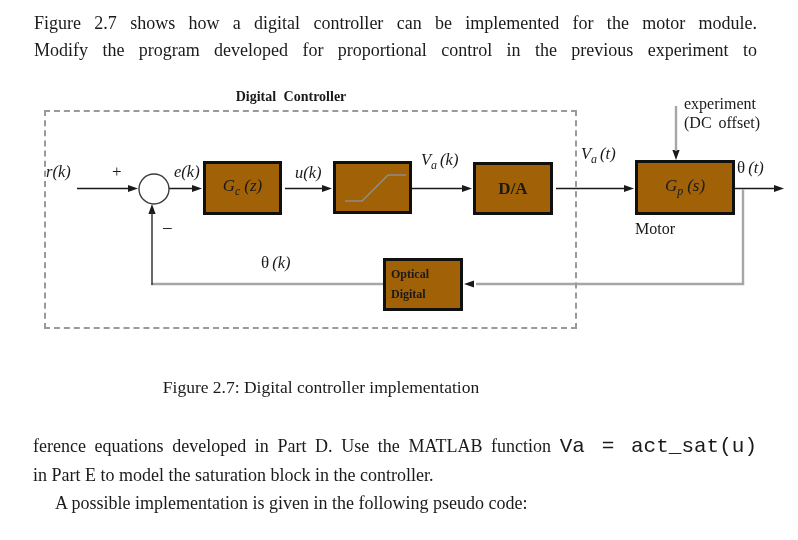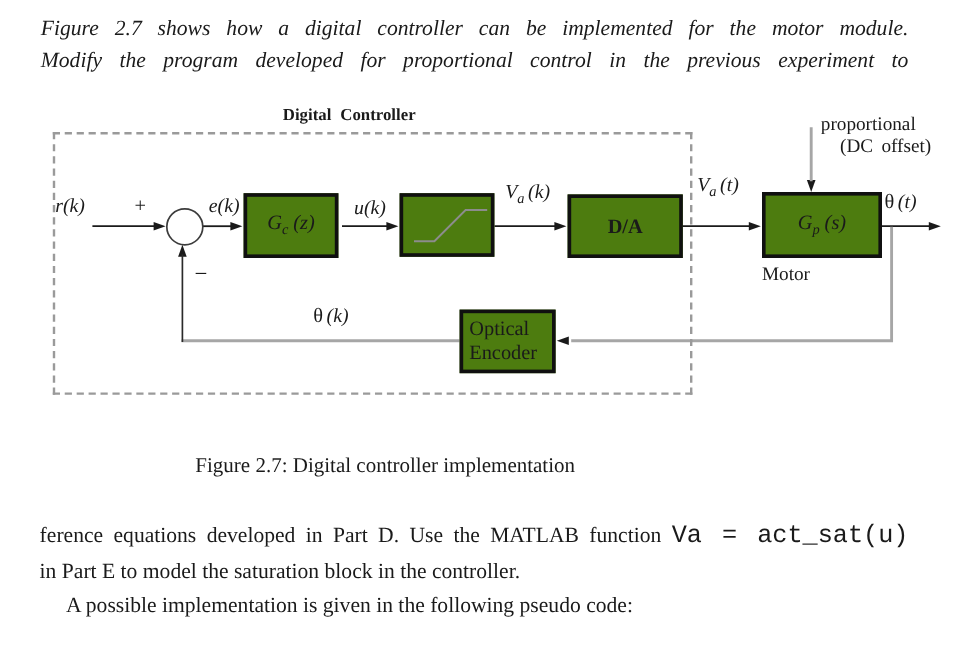--- a/index.html
+++ b/index.html
@@ -1,58 +1,58 @@
 <!DOCTYPE html>
 <html><head>
 <meta charset="utf-8">
 <style>
   html,body{margin:0;padding:0;background:#fff;}
   #page{position:relative;width:798px;height:540px;background:#ffffff;overflow:hidden;
         font-family:"Liberation Serif", serif;color:#1a1a1a;}
   .txt{position:absolute;}
   .justline{text-align:justify;text-align-last:justify;text-justify:inter-word;}
-  #intro{top:10px;left:34px;width:723px;font-size:18px;line-height:27px;font-style:italic;}
+  #intro{top:10px;left:34px;width:723px;font-size:18px;line-height:27px;}
   #bodytext{top:432px;left:33px;width:724px;font-size:18px;line-height:28px;}
   .mono{font-family:"Liberation Mono", monospace;font-size:21px;}
   #caption{top:377px;left:0;width:642px;text-align:center;font-size:17.5px;}
   .indent1{text-indent:22px;}
 
   
   #diagram-svg{position:absolute;top:0;left:0;pointer-events:none;}
   #dashed-box{position:absolute;left:44px;top:110px;width:533px;height:219px;
               border:2px dashed #9a9a9a;box-sizing:border-box;}
   #dc-title{top:89px;left:201px;width:180px;text-align:center;font-weight:bold;
             font-size:14px;word-spacing:4px;}
-  .block{position:absolute;border:3px solid #101010;background:#4d7c0f;box-sizing:border-box;
+  .block{position:absolute;border:3px solid #101010;background:#a16207;box-sizing:border-box;
          display:flex;align-items:center;justify-content:center;}
   .blk-label{font-style:italic;font-size:17px;white-space:nowrap;}
   .blk-label sub{font-size:12px;font-style:italic;}
   .blk-label .arg{margin-left:4px;}
   #blk-gc{left:203px;top:161px;width:79px;height:54px;}
   #blk-sat{left:333px;top:161px;width:79px;height:53px;}
-  #blk-da{left:473px;top:162px;width:96px;height:53px;font-weight:bold;font-size:17px;}
+  #blk-da{left:473px;top:162px;width:80px;height:53px;font-weight:bold;font-size:17px;}
   #blk-gp{left:635px;top:160px;width:100px;height:55px;}
   #blk-enc{left:383px;top:258px;width:80px;height:53px;align-items:flex-start;justify-content:flex-start;}
-  #blk-enc .enc-text{font-weight:normal;font-size:17px;line-height:20px;padding:3px 0 0 5px;}
+  #blk-enc .enc-text{font-weight:bold;font-size:12px;line-height:20px;padding:3px 0 0 5px;}
   .sig{position:absolute;font-style:italic;font-size:16.5px;white-space:nowrap;}
   .sig sub{font-size:12px;}
   .sig .arg{margin-left:3px;}
   .theta{font-style:normal;font-size:17px;}
   #lbl-plus{left:112px;top:162px;font-style:normal;font-size:17px;}
   #lbl-minus{left:162px;top:218px;font-style:normal;font-size:19px;}
   #lbl-rk{left:46px;top:162px;}
   #lbl-ek{left:174px;top:162px;}
   #lbl-uk{left:295px;top:163px;}
   #lbl-vak{left:421px;top:150px;}
   #lbl-vat{left:581px;top:144px;}
   #lbl-thetat{left:737px;top:158px;}
   #lbl-thetak{left:261px;top:253px;}
   #lbl-motor{left:635px;top:220px;width:78px;font-weight:normal;font-size:16px;}
   #lbl-dist{left:684px;top:94px;font-size:16px;line-height:19px;}
-  #lbl-dist .l2{word-spacing:3px;margin-left:16px;}
+  #lbl-dist .l2{word-spacing:3px;}
 </style>
 </head>
 <body>
 
 <div id="page">
 
   <div id="intro" class="txt">
     <div class="justline">Figure 2.7 shows how a digital controller can be implemented for the motor module.</div>
     <div class="justline">Modify the program developed for proportional control in the previous experiment to</div>
   </div>
@@ -100,36 +100,36 @@
   </div>
   <div id="blk-da" class="block">
     <span>D/A</span>
   </div>
   <div id="blk-gp" class="block">
     <span class="blk-label"><span>G</span><sub>p</sub><span class="arg">(s)</span></span>
   </div>
   <div id="blk-enc" class="block">
     <div class="enc-text">
       <div>Optical</div>
-      <div>Encoder</div>
+      <div>Digital</div>
     </div>
   </div>
 
   <div id="lbl-rk" class="sig">r(k)</div>
   <div id="lbl-plus" class="sig">+</div>
   <div id="lbl-minus" class="sig">−</div>
   <div id="lbl-ek" class="sig">e(k)</div>
   <div id="lbl-uk" class="sig">u(k)</div>
   <div id="lbl-vak" class="sig"><span>V</span><sub>a</sub><span class="arg">(k)</span></div>
   <div id="lbl-vat" class="sig"><span>V</span><sub>a</sub><span class="arg">(t)</span></div>
   <div id="lbl-thetat" class="sig"><span class="theta">θ</span><span class="arg">(t)</span></div>
   <div id="lbl-thetak" class="sig"><span class="theta">θ</span><span class="arg">(k)</span></div>
   <div id="lbl-motor" class="txt">Motor</div>
   <div id="lbl-dist" class="txt">
-    <div>proportional</div>
+    <div>experiment</div>
     <div class="l2">(DC offset)</div>
   </div>
 
   <div id="caption" class="txt">Figure 2.7: Digital controller implementation</div>
 
   <div id="bodytext" class="txt">
     <div class="justline"><span>ference equations developed in Part D. Use the MATLAB function </span><span class="mono">Va = act_sat(u)</span></div>
     <div>in Part E to model the saturation block in the controller.</div>
     <div class="indent1">A possible implementation is given in the following pseudo code:</div>
   </div>

